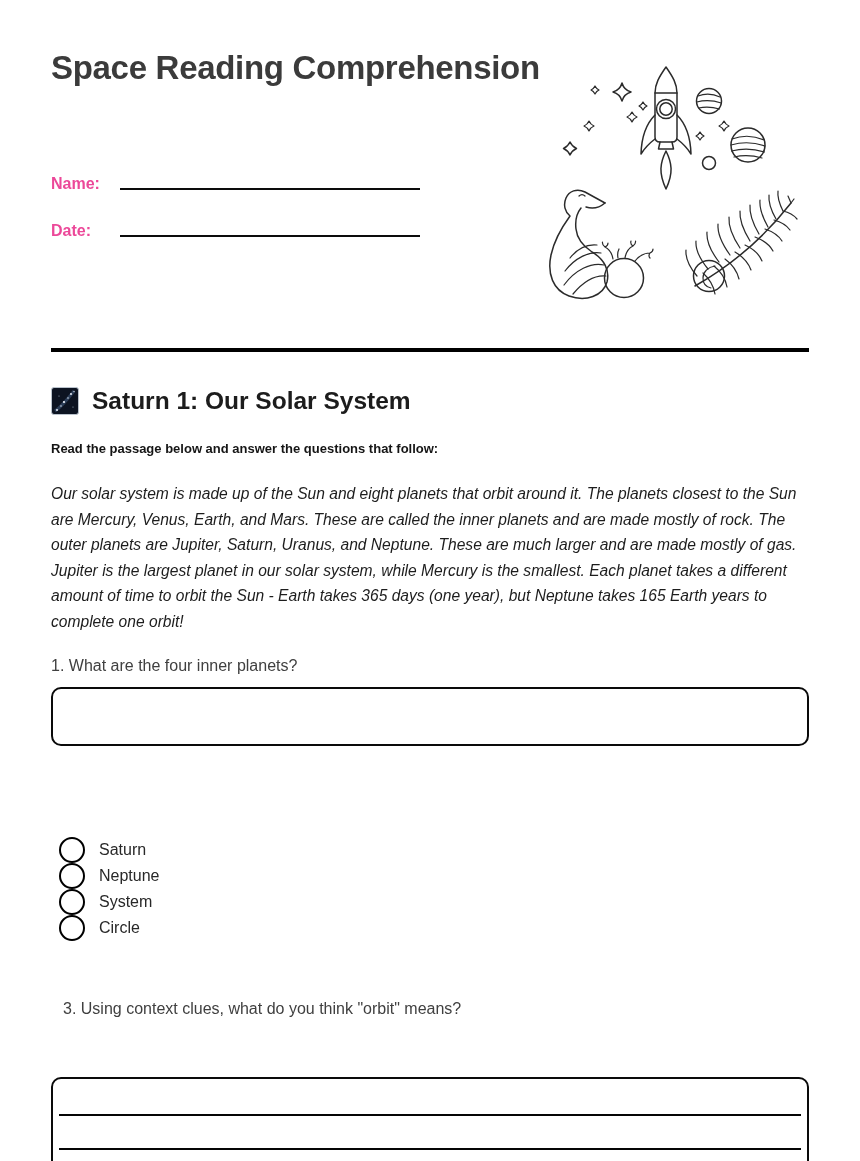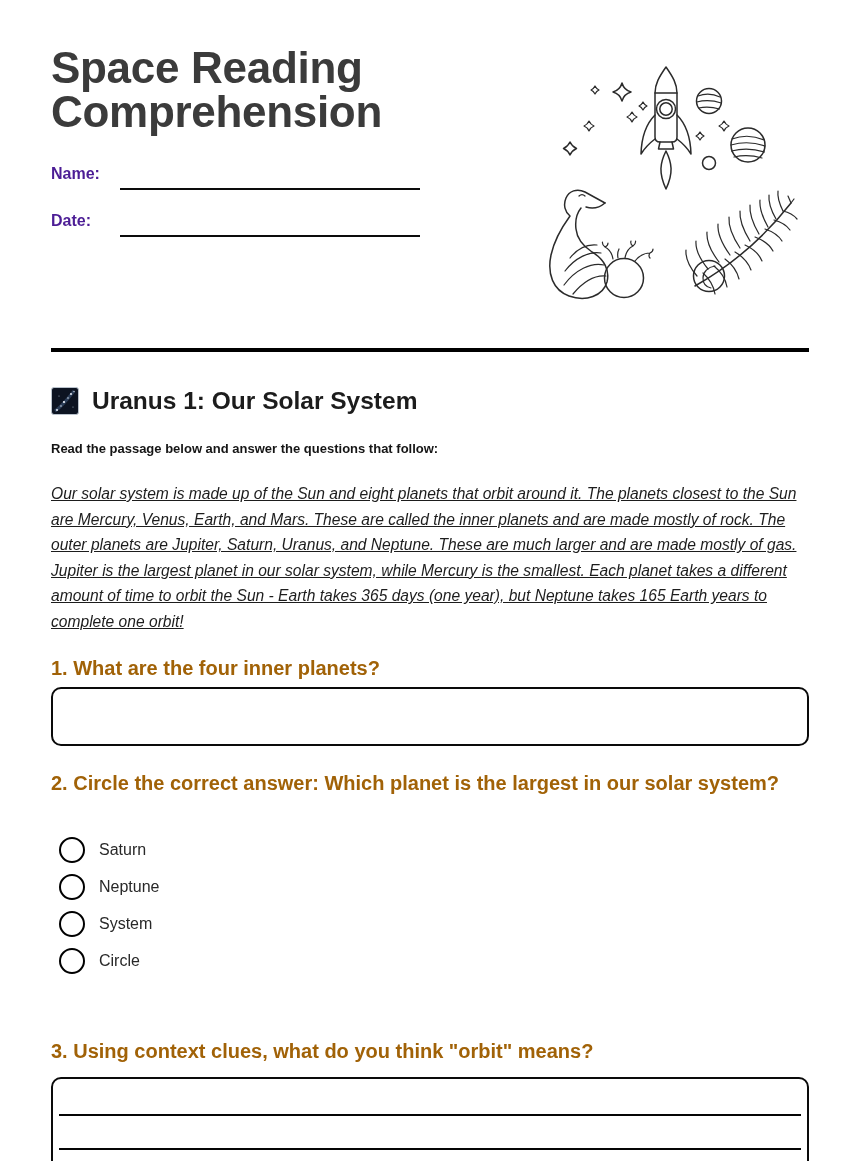--- a/index.html
+++ b/index.html
@@ -9,27 +9,27 @@
     width:860px; height:1161px;
     background:#ffffff;
     overflow:hidden;
     font-family:"Liberation Sans", sans-serif;
     color:#1a1a1a;
   }
   .abs { position:absolute; }
 
   .doc-title {
     left:51px; top:46px; width:490px;
-    font-size:44px; line-height:44px;
+    font-size:33px; line-height:44px;
     font-weight:800; letter-spacing:-0.3px;
     color:#3b3b3b;
   }
   .field-label {
     left:51px;
-    font-size:16px; font-weight:700; color:#4c1d95;
+    font-size:16px; font-weight:700; color:#ec4899;margin-top:10px;
   }
   .field-line {
     left:120px; width:300px; height:0;
     border-top:2.5px solid #0c0c0c;
   }
 
   .illustration { left:545px; top:53px; width:268px; height:252px; }
 
   .rule {
     left:51px; top:348px; width:758px; height:4px;
@@ -44,47 +44,46 @@
   .emoji-box { width:28px; height:28px; flex:0 0 auto; }
 
   .instruction {
     left:51px; top:441px; width:758px;
     font-size:13px; font-weight:700; color:#151515;
   }
   .passage {
     left:51px; top:481px; width:760px;
     font-size:15.6px; font-style:italic; line-height:25.6px;
     color:#1d1d1d;
-    text-decoration:underline;
   }
   .question {
     left:51px; width:758px;
-    font-size:20px; font-weight:700; color:#a16207;
+    font-size:16px; font-weight:400; color:#404040;
   }
   .q1 { top:657px; }
   .q2 { top:772px; }
-  .q3 { top:1040px; }
+  .q3 { top:1000px;margin-left:12px; }
 
   .answer-box {
     left:51px; width:758px;
     border:2.5px solid #0a0a0a; border-radius:10px;
     background:#ffffff;
   }
   .box1 { top:687px; height:59px; }
   .box2 { top:1077px; height:130px; }
   .ruled-line {
     position:absolute; left:6px; right:6px; height:0;
     border-top:2px solid #050505;
   }
   .rl-1 { top:35px; }
   .rl-2 { top:69px; }
 
   .radio-group {
     left:59px; top:837px;
-    display:flex; flex-direction:column; gap:11px;
+    display:flex; flex-direction:column; gap:0;
   }
   .radio-row { display:flex; align-items:center; height:26px; }
   .radio-circle {
     width:26px; height:26px; border-radius:50%;
     border:2.75px solid #000000; background:#ffffff;
     flex:0 0 auto;
   }
   .radio-label {
     margin-left:14px;
     font-size:16px; color:#282828; font-weight:400;
@@ -207,31 +206,30 @@
         <circle cx="6" cy="23" r="1" fill="#e8eef6"></circle>
         <circle cx="10" cy="19" r="0.8" fill="#cdd8e6"></circle>
         <circle cx="13" cy="15" r="1.1" fill="#f2f6fb"></circle>
         <circle cx="17" cy="11" r="0.8" fill="#cdd8e6"></circle>
         <circle cx="20" cy="7" r="1" fill="#e8eef6"></circle>
         <circle cx="23" cy="4.5" r="0.7" fill="#cdd8e6"></circle>
         <circle cx="8" cy="9" r="0.6" fill="#9fb0c4"></circle>
         <circle cx="22" cy="20" r="0.6" fill="#9fb0c4"></circle>
       </svg>
     </span>
-    <span>Uranus 1: Our Solar System</span>
+    <span>Saturn 1: Our Solar System</span>
   </div>
 
   <div class="abs instruction">Read the passage below and answer the questions that follow:</div>
 
   <div class="abs passage">Our solar system is made up of the Sun and eight planets that orbit around it. The planets closest to the Sun are Mercury, Venus, Earth, and Mars. These are called the inner planets and are made mostly of rock. The outer planets are Jupiter, Saturn, Uranus, and Neptune. These are much larger and are made mostly of gas. Jupiter is the largest planet in our solar system, while Mercury is the smallest. Each planet takes a different amount of time to orbit the Sun - Earth takes 365 days (one year), but Neptune takes 165 Earth years to complete one orbit!</div>
 
   <div class="abs question q1">1. What are the four inner planets?</div>
   <div class="abs answer-box box1"></div>
 
-  <div class="abs question q2">2. Circle the correct answer: Which planet is the largest in our solar system?</div>
 
   <div class="abs radio-group">
     <div class="radio-row">
       <span class="radio-circle"></span>
       <span class="radio-label">Saturn</span>
     </div>
     <div class="radio-row">
       <span class="radio-circle"></span>
       <span class="radio-label">Neptune</span>
     </div>

